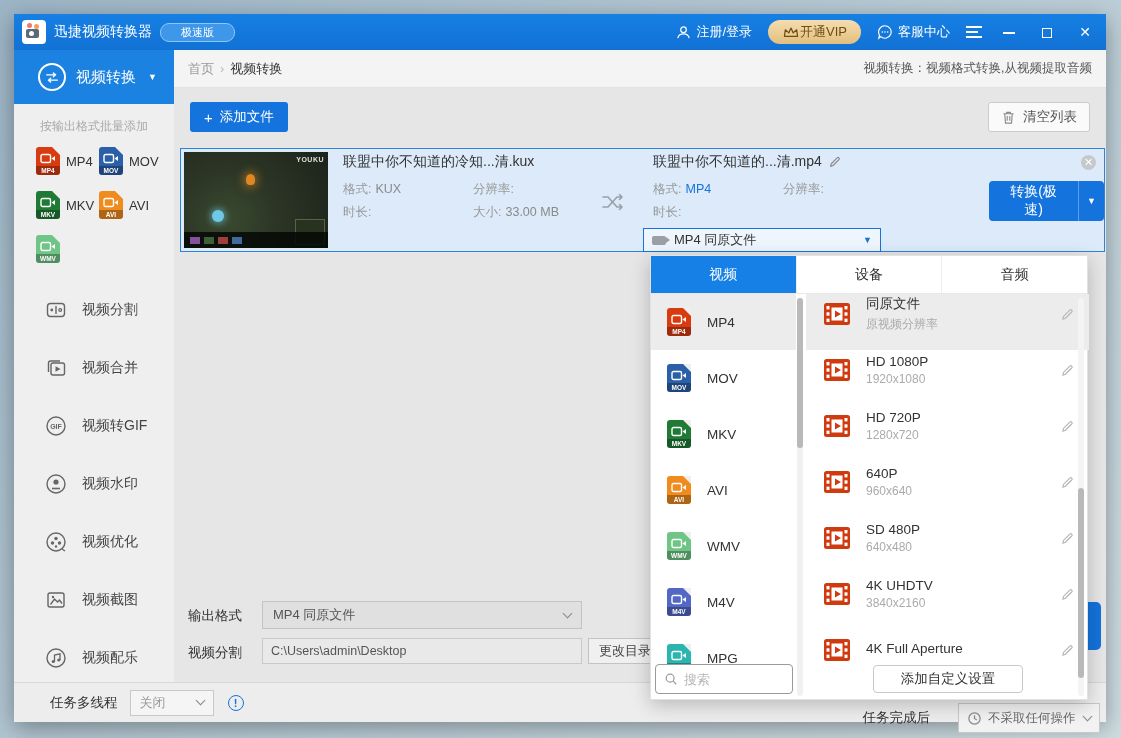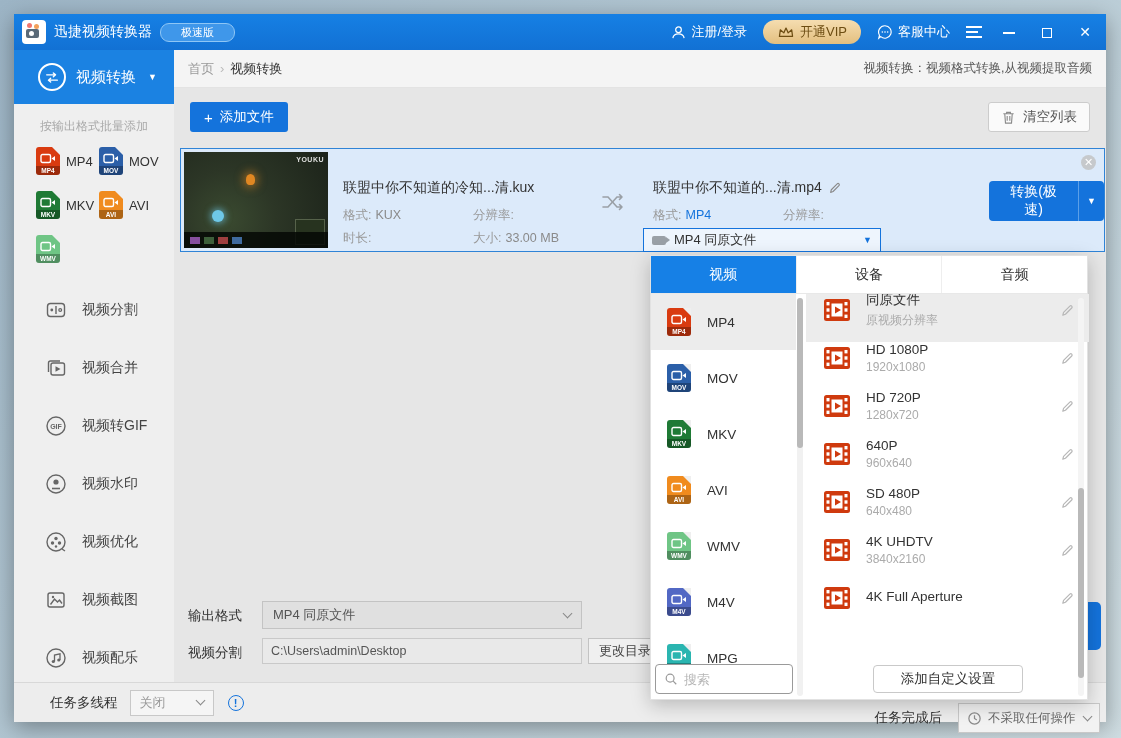--- a/index.html
+++ b/index.html
@@ -15,21 +15,21 @@
               color:#fff; padding:0 10px 0 8px; z-index:40; }
   .appicon { width:24px; height:24px; background:#fff; border-radius:4px; position:relative; margin-right:8px; }
   .appicon .lens { position:absolute; left:4px; top:9px; width:13px; height:9px; background:#5a6a78; border-radius:2px; }
   .appicon .lens::after { content:""; position:absolute; left:3px; top:2px; width:5px; height:5px; background:#fff; border-radius:50%; }
   .appicon .d1,.appicon .d2 { position:absolute; width:5px; height:5px; border-radius:50%; background:#f0766e; }
   .appicon .d1 { left:5px; top:3px; } .appicon .d2 { left:12px; top:4px; background:#f2a05a; }
   .apptitle { font-size:14px; margin-right:8px; }
   .badge { font-size:11px; background:#3f97ea; border:1px solid #8ec6f5; border-radius:9px; padding:1px 20px; }
   .tb-right { margin-left:auto; display:flex; align-items:center; gap:16px; }
   .tb-item { display:flex; align-items:center; gap:5px; cursor:pointer; font-size:13px; }
-  .vip-pill { display:flex; align-items:center; gap:5px; background:linear-gradient(#f5ddb0,#e3bf7f);
+  .vip-pill { display:flex; align-items:center; background:linear-gradient(#f5ddb0,#e3bf7f);
               color:#6d4d12; border-radius:13px; padding:3px 14px; font-size:13px; cursor:pointer; }
   .hamb { display:inline-block; width:16px; cursor:pointer; }
   .hamb i { display:block; height:2px; background:#fff; margin:3px 0; }
   .hamb i:nth-child(2){ width:12px; }
   .winbtn { width:22px; text-align:center; cursor:pointer; font-size:14px; }
   .minbar { display:inline-block; width:12px; height:2px; background:#fff; vertical-align:middle; }
   .maxbox { display:inline-block; width:10px; height:10px; border:1.5px solid #fff; vertical-align:middle; }
 
   
   .sidebar { position:absolute; left:0; top:36px; width:160px; height:632px; background:#efefef; z-index:1; overflow:hidden; }
@@ -77,21 +77,21 @@
   .thumb { position:absolute; left:3px; top:3px; width:144px; height:96px; overflow:hidden; cursor:pointer;
            background:radial-gradient(circle at 30% 70%,#3a4a30 0%,#2c3626 40%,#1c231a 100%); }
   .thumb .fire { position:absolute; left:62px; top:22px; width:9px; height:11px; background:#e08722; border-radius:50% 50% 40% 40%; box-shadow:0 0 8px 3px rgba(224,135,34,.5); }
   .thumb .champ { position:absolute; left:28px; top:58px; width:12px; height:12px; background:#6ec8e8; border-radius:50%; box-shadow:0 0 6px 2px rgba(110,200,232,.55); }
   .thumb .hud { position:absolute; left:0; bottom:0; width:100%; height:16px; background:rgba(5,8,5,.85); }
   .thumb .hud i { position:absolute; bottom:4px; height:7px; width:10px; background:#3d5f3a; }
   .thumb .hud i:nth-child(1){left:6px;background:#864f9e} .thumb .hud i:nth-child(2){left:20px}
   .thumb .hud i:nth-child(3){left:34px;background:#9e3f3f} .thumb .hud i:nth-child(4){left:48px;background:#3f6a9e}
   .thumb .minimap { position:absolute; right:3px; bottom:3px; width:30px; height:26px; background:#27331f; border:1px solid #56624a; }
   .thumb .wm { position:absolute; right:4px; top:4px; color:rgba(255,255,255,.85); font-size:7px; font-weight:bold; letter-spacing:.5px; }
-  .finfo { position:absolute; top:30px; }
+  .finfo { position:absolute; top:4px; }
   .src-info { left:162px; width:250px; }
   .dst-info { left:472px; width:290px; }
   .fname { color:#333; font-size:14px; margin-bottom:10px; white-space:nowrap; display:flex; align-items:center; gap:6px; }
   .meta { display:grid; grid-template-columns:130px 1fr; row-gap:6px; font-size:12.5px; color:#999; }
   .meta b { font-weight:normal; color:#8a8a8a; margin-left:4px; }
   .meta .blue { color:#1473dc; }
   .shuffle { position:absolute; left:420px; top:44px; }
   .preset-dd { position:absolute; left:462px; top:79px; width:238px; height:24px; border:1px solid #1473dc;
                background:#eef5fd; display:flex; align-items:center; gap:8px; padding:0 8px; cursor:pointer; color:#333; font-size:13px; }
   .preset-dd .car { margin-left:auto; color:#1473dc; font-size:9px; }
@@ -122,21 +122,21 @@
   .tab { flex:1; display:flex; align-items:center; justify-content:center; font-size:14px; color:#333; cursor:pointer; background:#fff; }
   .tab.active { background:#1680e6; color:#fff; }
   .tab + .tab { border-left:1px solid #eee; }
   .pf-col { position:absolute; left:0; top:38px; width:145px; height:406px; overflow:hidden; }
   .pf-item { height:56px; display:flex; align-items:center; gap:16px; padding-left:16px; cursor:pointer; }
   .pf-item.sel { background:#ececec; }
   .pf-label { color:#333; font-size:13.5px; }
   .col-scroll { position:absolute; left:146px; top:42px; width:6px; height:398px; background:#f1f1f1; border-radius:3px; }
   .col-scroll .thumbbar { position:absolute; left:0; top:0; width:6px; height:150px; background:#b9b9b9; border-radius:3px; }
   .preset-col { position:absolute; left:155px; top:38px; width:283px; height:406px; overflow:hidden; }
-  .preset { height:48px; display:flex; align-items:center; padding:0 14px 16px 18px; cursor:pointer; }
+  .preset { height:56px; display:flex; align-items:center; padding:0 14px 16px 18px; cursor:pointer; }
   .preset.sel { background:#ececec; }
   .preset .pt { margin-left:16px; }
   .preset .t { color:#333; font-size:13.5px; }
   .preset .s { color:#ababab; font-size:12px; margin-top:3px; }
   .preset svg.pen { margin-left:auto; }
   .right-scroll { position:absolute; right:3px; top:42px; width:6px; height:398px; background:#f4f4f4; border-radius:3px; }
   .right-scroll .thumbbar { position:absolute; left:0; top:190px; width:6px; height:190px; background:#b9b9b9; border-radius:3px; }
   .search-box { position:absolute; left:4px; top:408px; width:138px; height:30px; background:#fff; border:1px solid #9a9a9a;
                 border-radius:4px; display:flex; align-items:center; gap:6px; padding:0 8px; z-index:2; }
   .search-box input { border:none; outline:none; width:90px; font-size:13px; color:#333; font-family:"Liberation Sans",sans-serif; background:transparent; }
@@ -145,21 +145,21 @@
                 border-radius:4px; color:#333; font-size:13.5px; cursor:pointer; z-index:2; }
 
   
   .statusbar { position:absolute; left:0; bottom:0; width:100%; height:40px; background:#ededed; border-top:1px solid #d8d8d8;
                display:flex; align-items:center; z-index:10; padding:0 6px 0 36px; }
   .sb-label { color:#333; font-size:13.5px; }
   .sb-select { width:84px; height:26px; background:#f5f5f5; border:1px solid #c8c8c8; display:flex; align-items:center;
                padding:0 9px; color:#999; margin-left:12px; cursor:pointer; font-size:13px; }
   .info-i { width:16px; height:16px; border:1.5px solid #1473dc; border-radius:50%; color:#1473dc; font-size:11px;
             font-weight:bold; text-align:center; line-height:14px; margin-left:14px; cursor:pointer; }
-  .sb-right { margin-left:auto; display:flex; align-items:center; gap:16px;margin-top:31px; }
+  .sb-right { margin-left:auto; display:flex; align-items:center; gap:28px;margin-top:31px; }
   .after-dd { width:142px; height:30px; background:#f2f2f2; border:1px solid #c8c8c8; display:flex; align-items:center;
               gap:6px; padding:0 8px; color:#666; cursor:pointer; font-size:12.5px; white-space:nowrap; overflow:hidden; }
   .nowrap { white-space:nowrap; }
 </style>
 </head>
 <body>
 
 <svg width="0" height="0" style="position:absolute">
   <defs>
     <symbol id="i-cam" viewBox="0 0 16 11">

